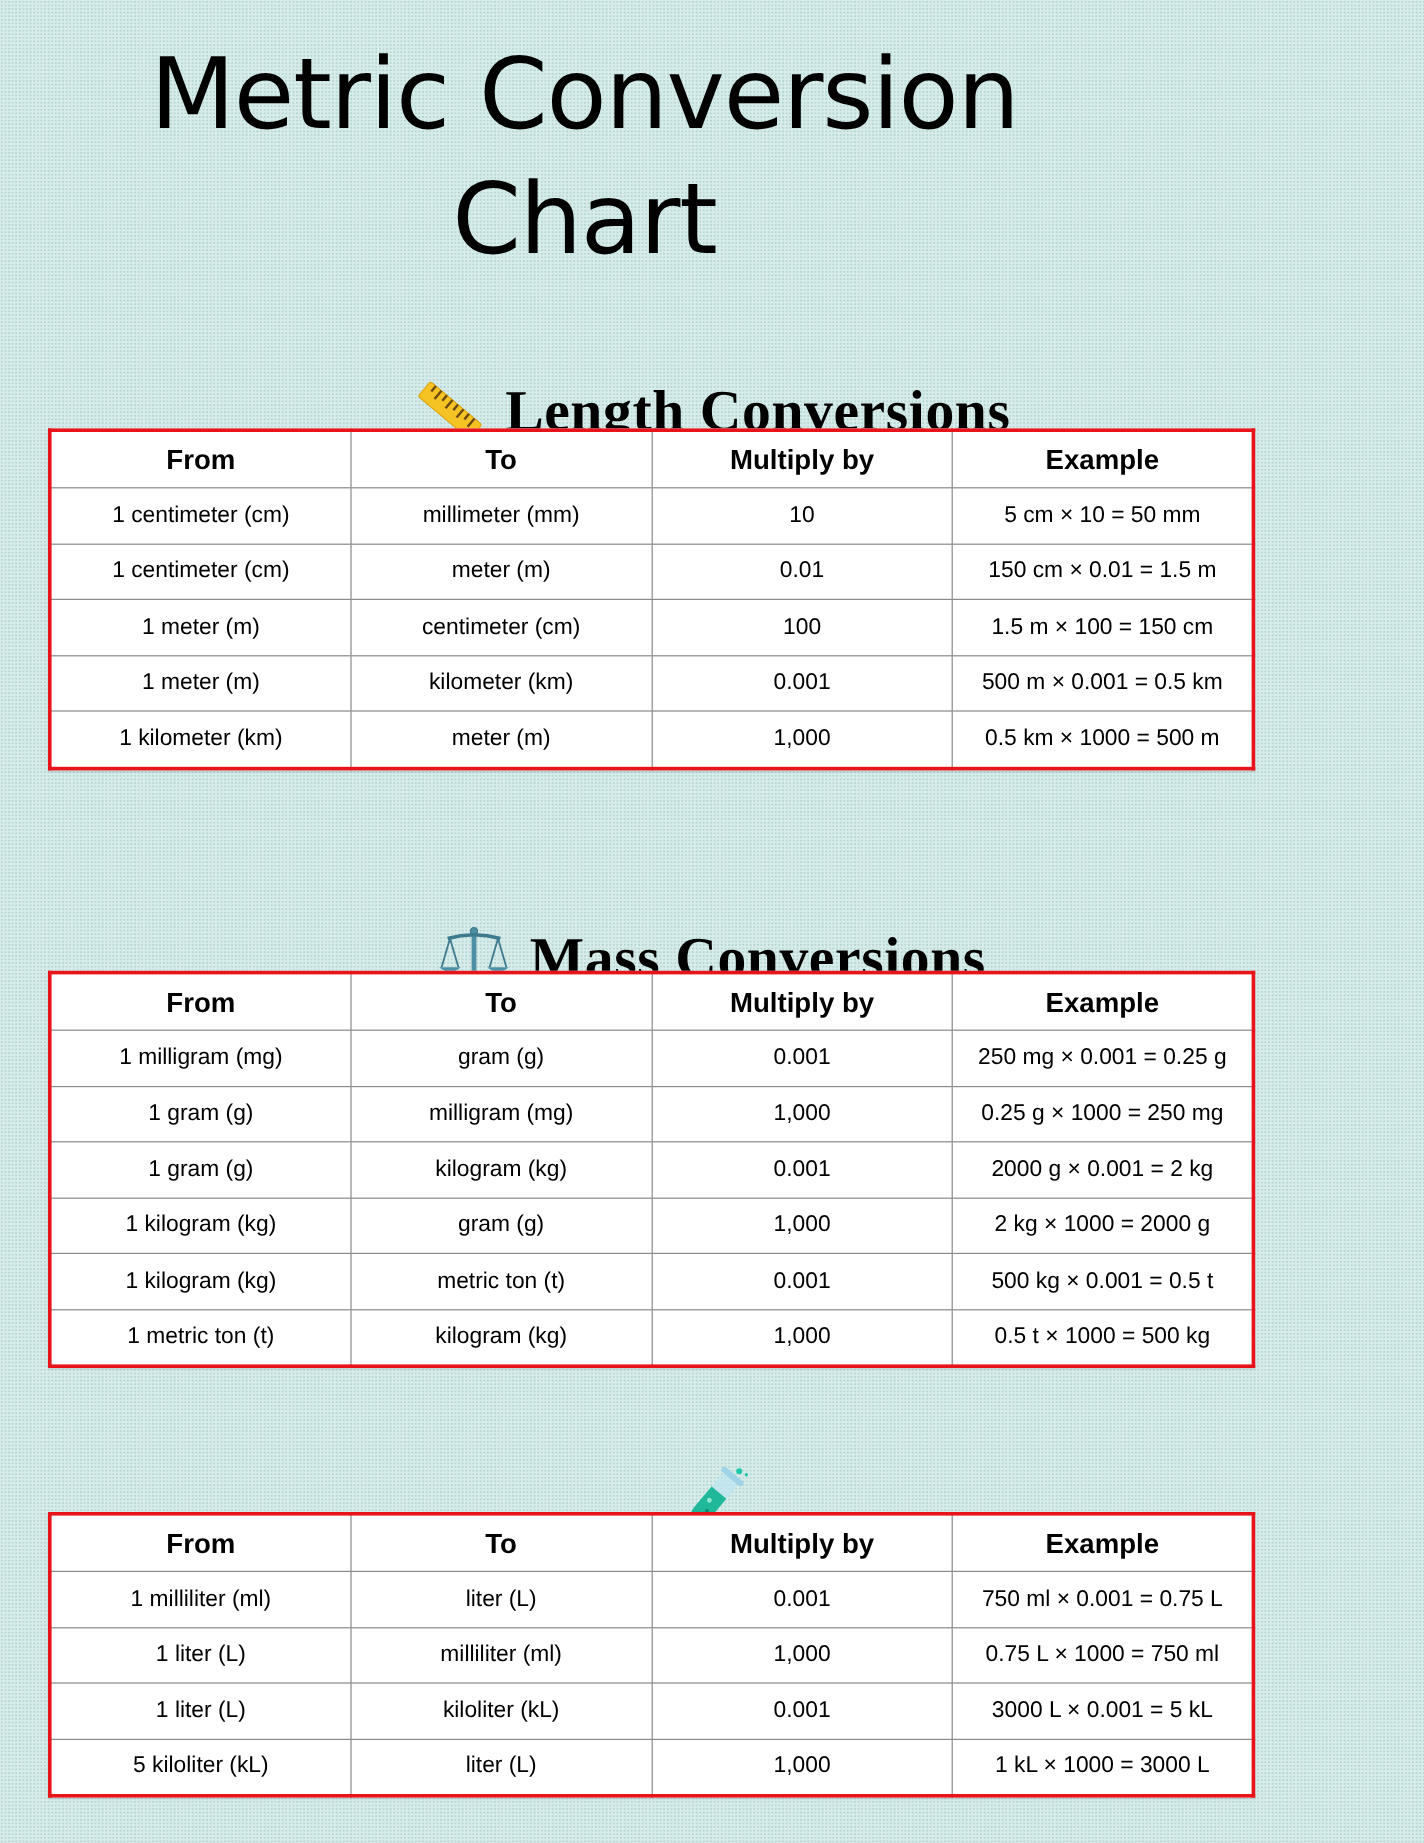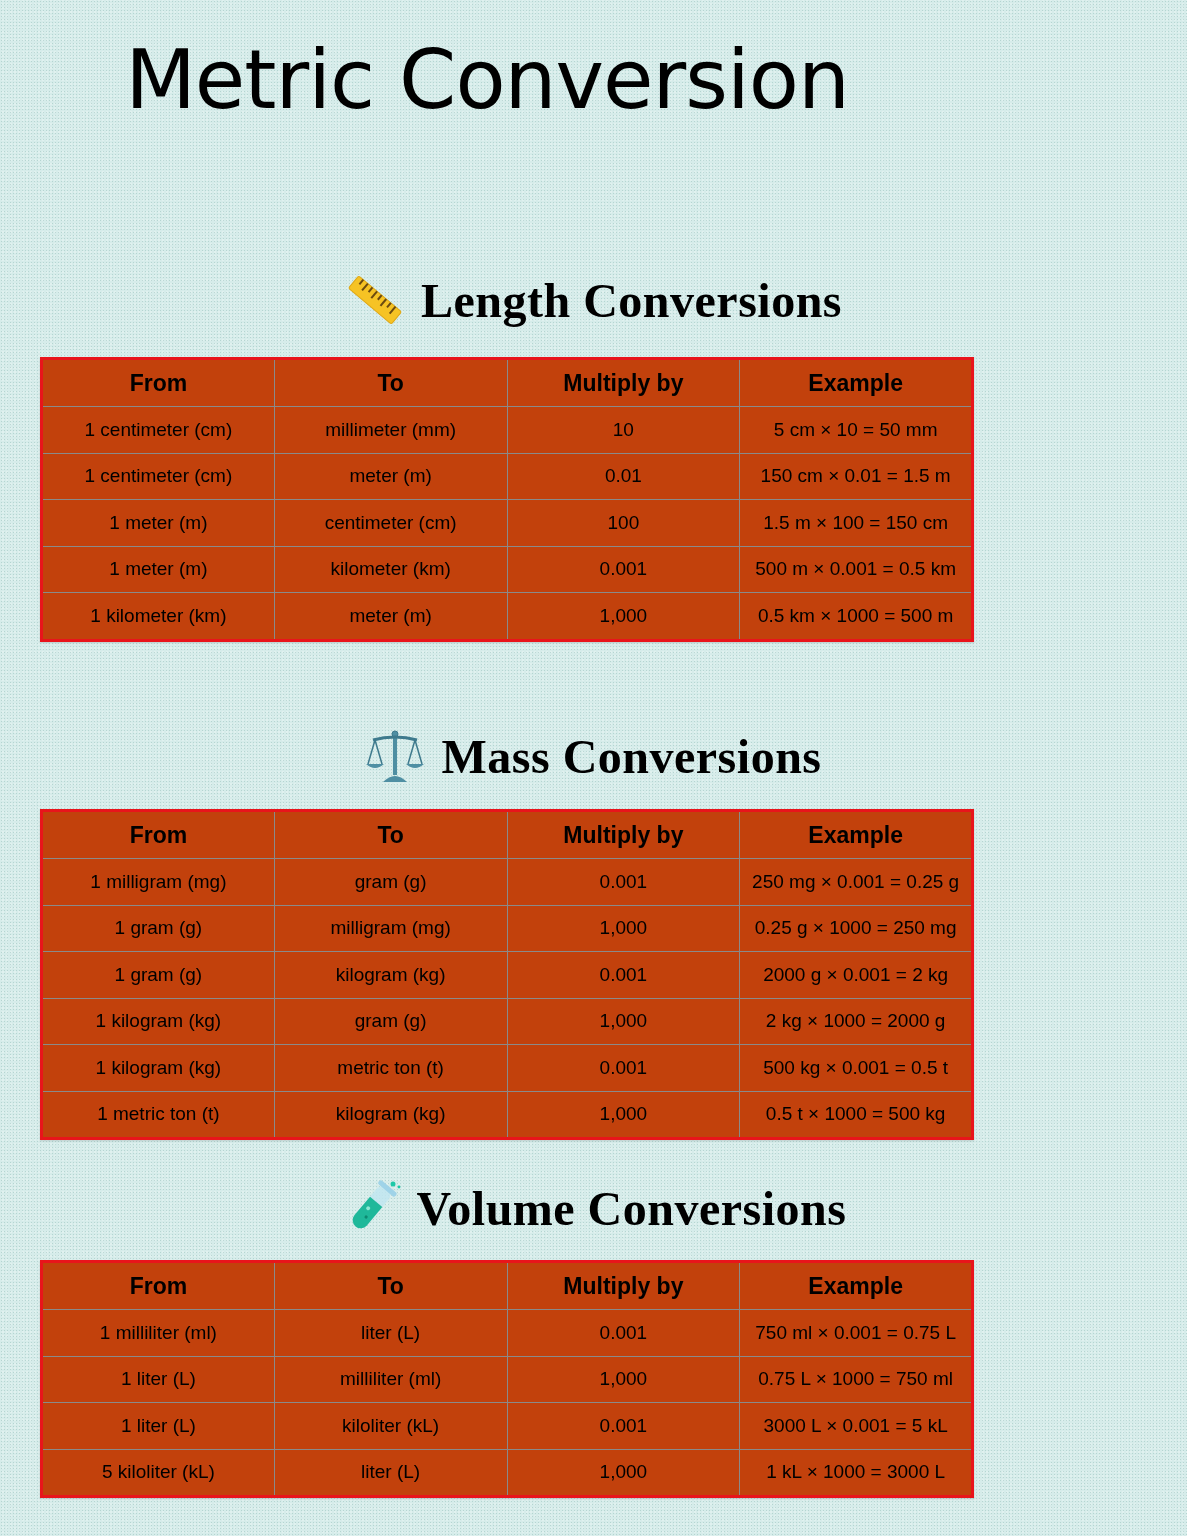--- a/index.html
+++ b/index.html
@@ -15,45 +15,46 @@
     color: #000;
     position: relative;
   }
   .title {
     position: absolute; left: 0; top: 28px; width: 974px;
     text-align: center; font-family: "DejaVu Sans", sans-serif;
     font-size: 82px; line-height: 104px; font-weight: normal; letter-spacing: -1px;
   }
   .section-heading {
     position: absolute; left: 0; width: 1187px; height: 60px;
-    display: flex; align-items: center; justify-content: center; gap: 16px;
+    display: flex; align-items: center; justify-content: center; gap: 16px; margin-top: 42px;
   }
   .section-heading .label {
     font-family: "Liberation Serif", serif; font-weight: bold; font-size: 48px;
     letter-spacing: 0.5px;
   }
   .section-heading .icon { width: 60px; height: 60px; display: inline-block; }
   table.conv {
-    position: absolute; left: 40px; width: 934px;
-    border-collapse: collapse; background: #c2410c;
+    position: absolute; left: 40px; width: 1006px;
+    border-collapse: collapse; background: #ffffff;
     border: 3px solid #e8141b; box-shadow: 0 1px 2px rgba(0,0,0,0.15);
     table-layout: fixed;
   }
   table.conv th, table.conv td {
     border: 1px solid #8a8a8a; text-align: center; padding: 0;
   }
   table.conv th { height: 46px; font-size: 23px; font-weight: bold; }
   table.conv td { height: 45.5px; font-size: 19px; }
   table.conv col { width: 25%; }
 </style>
 </head>
 <body>
 
 <div class="title">
   <div>Metric Conversion</div>
+  <div>Chart</div>
 </div>
 
 <div class="section-heading" style="top:270px;">
   <span class="icon">
     <svg width="60" height="60" viewBox="0 0 60 60">
       <g transform="rotate(40 30 30)">
         <rect x="2" y="22" width="56" height="16" rx="2" fill="#f6c324" stroke="#e0a814" stroke-width="1"></rect>
         <g stroke="#6b4a10" stroke-width="2">
           <line x1="8" y1="22" x2="8" y2="28"></line>
             <line x1="14" y1="22" x2="14" y2="31"></line>
@@ -201,21 +202,20 @@
         <rect x="22" y="4" width="16" height="50" rx="8" fill="#bfe6f0" opacity="0.8"></rect>
         <path d="M22 22 H38 V46 A8 8 0 0 1 22 46 Z" fill="#1fb89a"></path>
         <rect x="19" y="2" width="22" height="5" rx="2" fill="#9fd3e8"></rect>
         <circle cx="28" cy="32" r="2" fill="#8fe8d4"></circle>
         <circle cx="32" cy="40" r="1.6" fill="#0d8a72"></circle>
       </g>
       <circle cx="52" cy="6" r="2.5" fill="#1fc8a8"></circle>
       <circle cx="58" cy="9" r="1.4" fill="#1fc8a8"></circle>
     </svg>
   </span>
-  <span class="label">Volume Conversions</span>
 </div>
 
 <table class="conv" style="top:1260px;">
   <colgroup>
       <col>
       <col>
       <col>
       <col>
     </colgroup>
   <thead>

